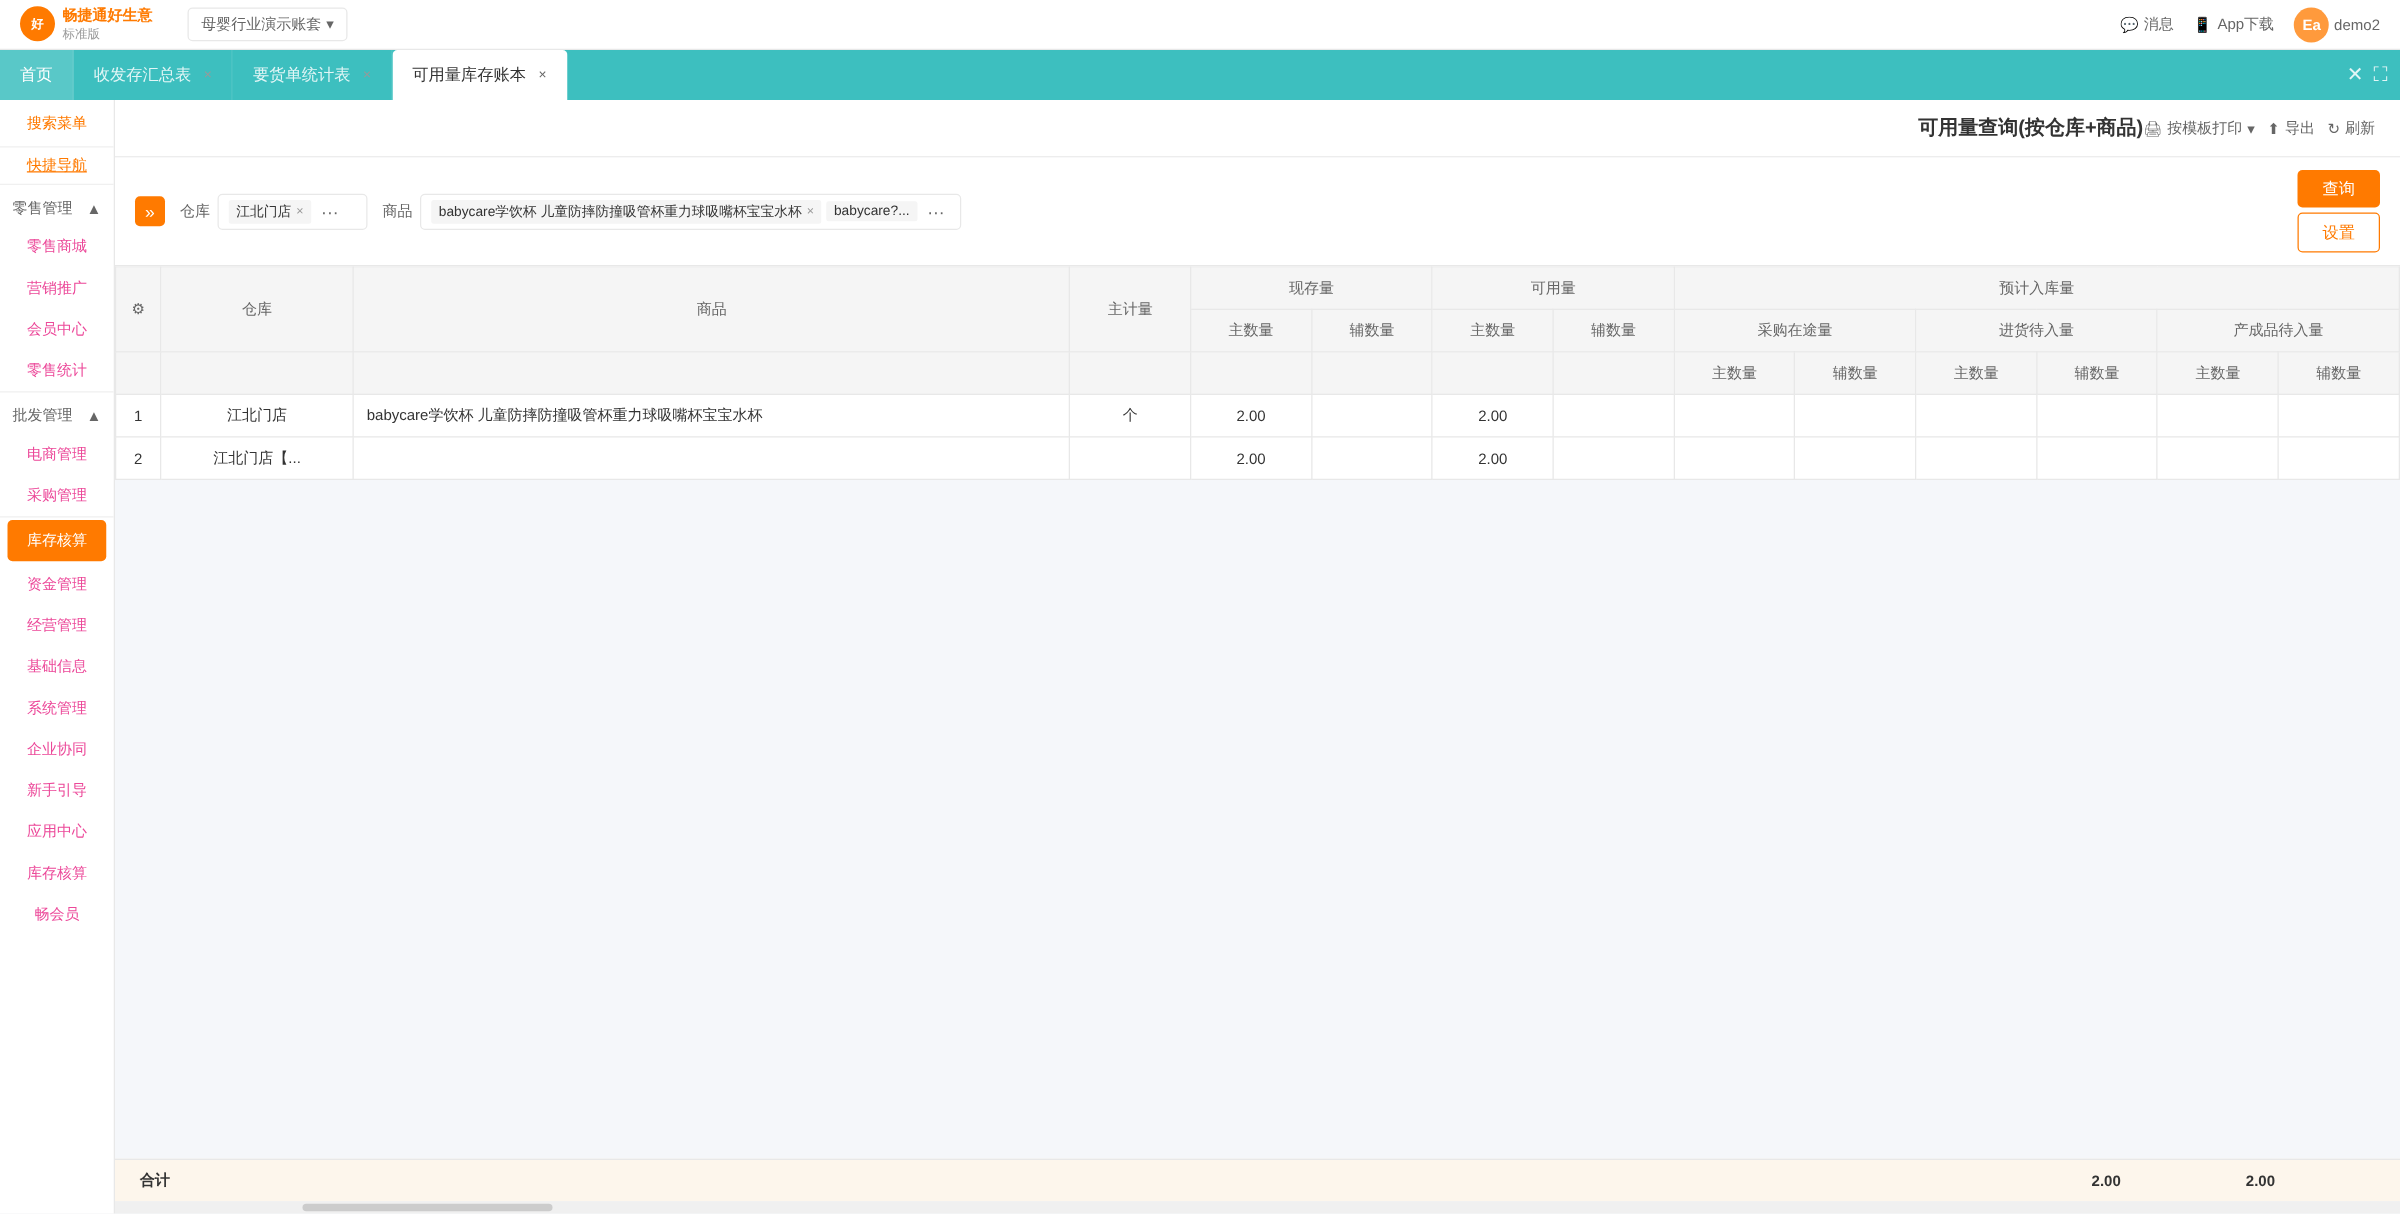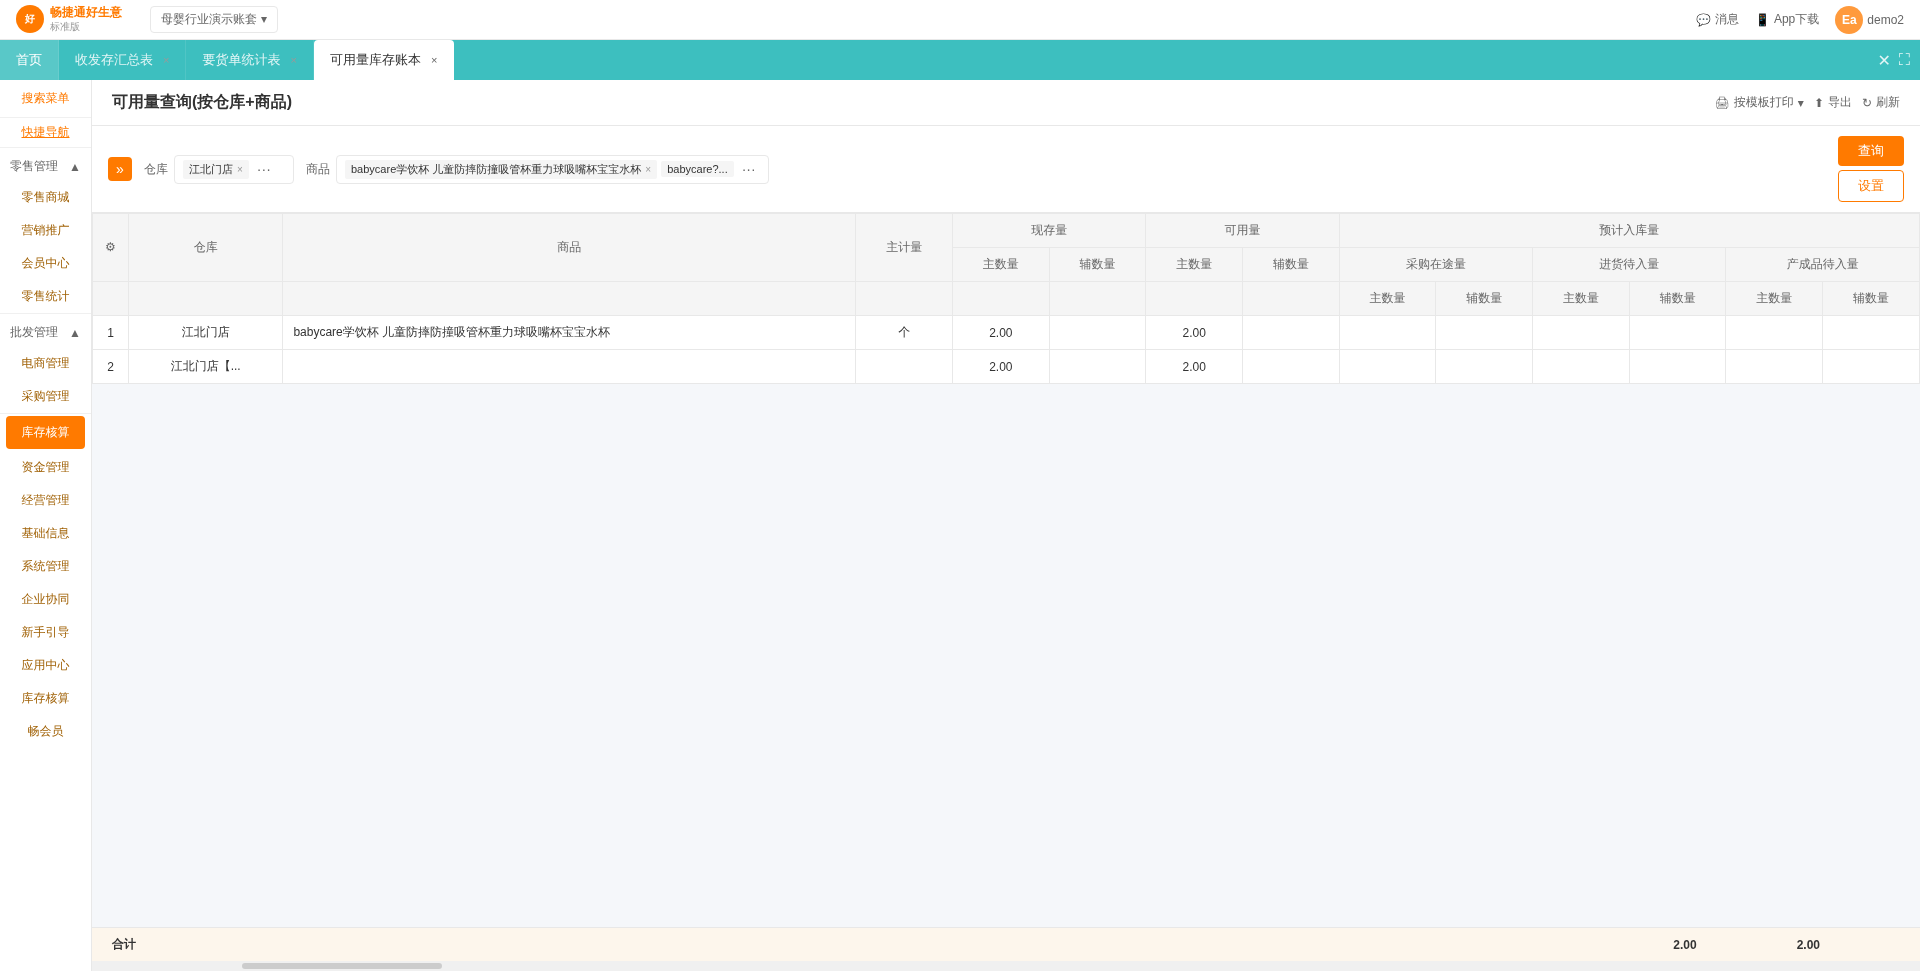--- a/index.html
+++ b/index.html
@@ -74,36 +74,36 @@
       font-size: 12px;
       color: #666;
       display: flex;
       align-items: center;
       justify-content: space-between;
       cursor: pointer;
     }
     .sidebar-item {
       padding: 8px 10px;
       font-size: 12px;
-      color: #a16207;
+      color: #ec4899;
       cursor: pointer;
       text-align: center;
     }
     .sidebar-item.active { background: #ff7a00; color: white; border-radius: 4px; margin: 2px 6px; padding: 8px 4px; }
 
     
     .content { flex: 1; display: flex; flex-direction: column; overflow: hidden; background: #f5f7fa; }
 
     
     .page-header {
       background: #fff;
       padding: 12px 20px;
       display: flex;
       align-items: center;
-      justify-content: space-between;
+      justify-content: flex-end;
       border-bottom: 1px solid #e8e8e8;
       flex-shrink: 0;
     }
     .page-title { font-size: 16px; font-weight: bold; color: #333; }
     .page-actions { display: flex; align-items: center; gap: 10px; }
     .action-btn { display: flex; align-items: center; gap: 4px; font-size: 12px; color: #666; cursor: pointer; }
 
     
     .filter-bar {
       background: #fff;

